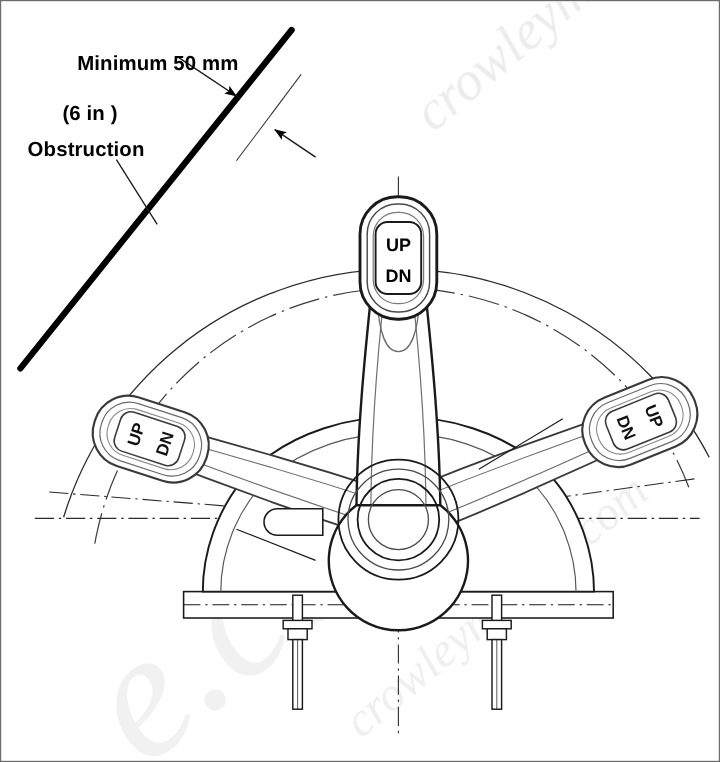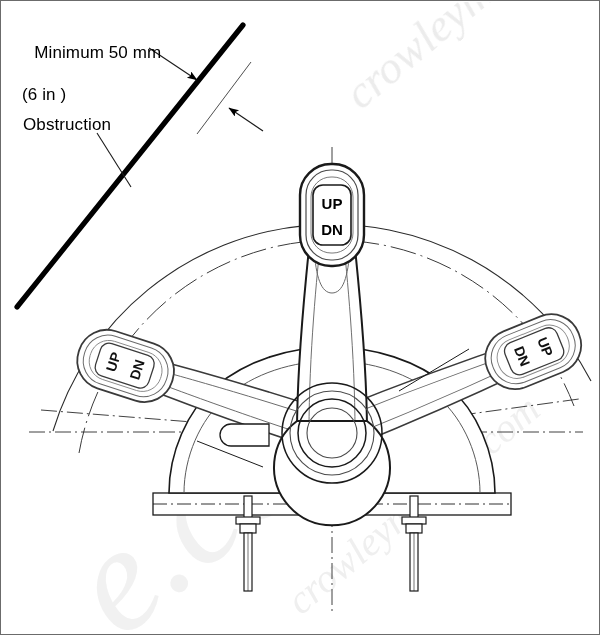--- a/index.html
+++ b/index.html
@@ -3,23 +3,23 @@
 <meta charset="utf-8">
 <style>
   html,body{margin:0;padding:0;background:#ffffff;}
   body{width:600px;height:635px;overflow:hidden;
        font-family:"Liberation Sans",sans-serif;}
   #frame{position:relative;width:600px;height:635px;background:#ffffff;
          box-sizing:border-box;border:1px solid #6b6b6b;overflow:hidden;}
   #diagram{position:absolute;left:0;top:0;width:600px;height:635px;}
   .lbl{position:absolute;color:#000;font-size:17px;line-height:21px;
        letter-spacing:.1px;white-space:pre;}
-  #lbl-min{left:14px;top:20px;}
+  #lbl-min{left:44px;top:20px;font-weight:bold;}
   #lbl-min .l2{display:block;padding-left:7px;}
-  #lbl-obs{left:22px;top:113px;}
+  #lbl-obs{left:22px;top:113px;font-weight:bold;}
 </style>
 </head>
 <body>
 
 <div id="frame">
 
   <svg id="diagram" viewBox="0 0 600 635">
     <defs>
       <marker id="arrowFill" markerWidth="9" markerHeight="9" refX="8" refY="3.2" orient="auto" markerUnits="strokeWidth">
         <path d="M0,0 L8.5,3.2 L0,6.4 L1.8,3.2 Z" fill="#000"></path>

